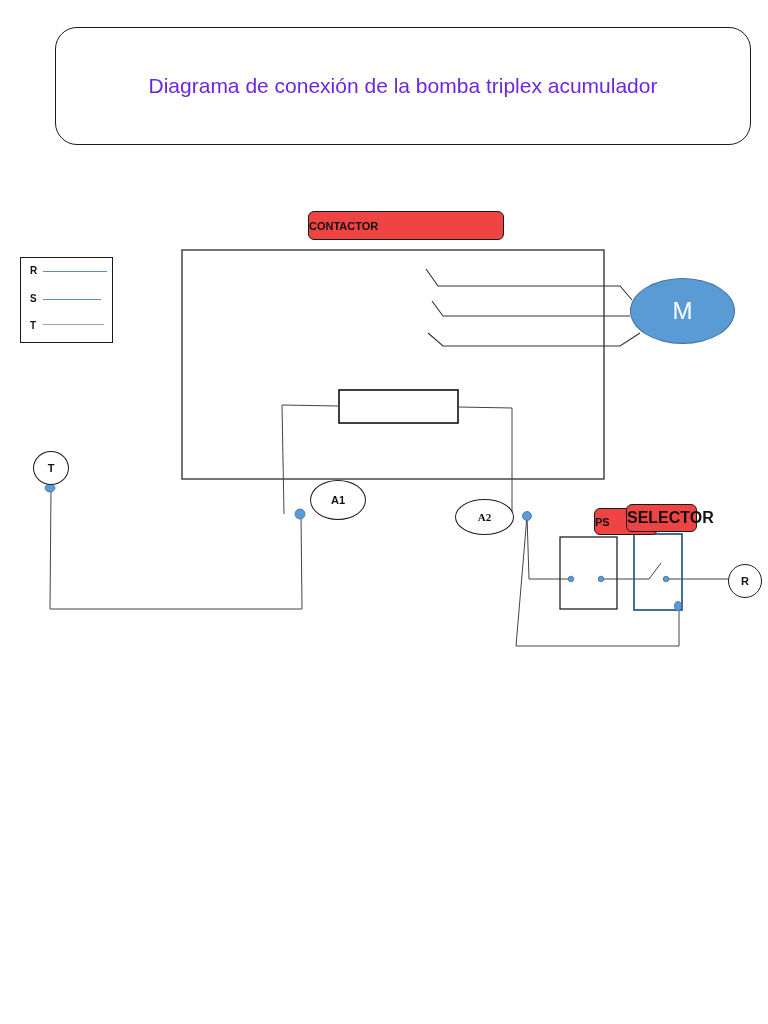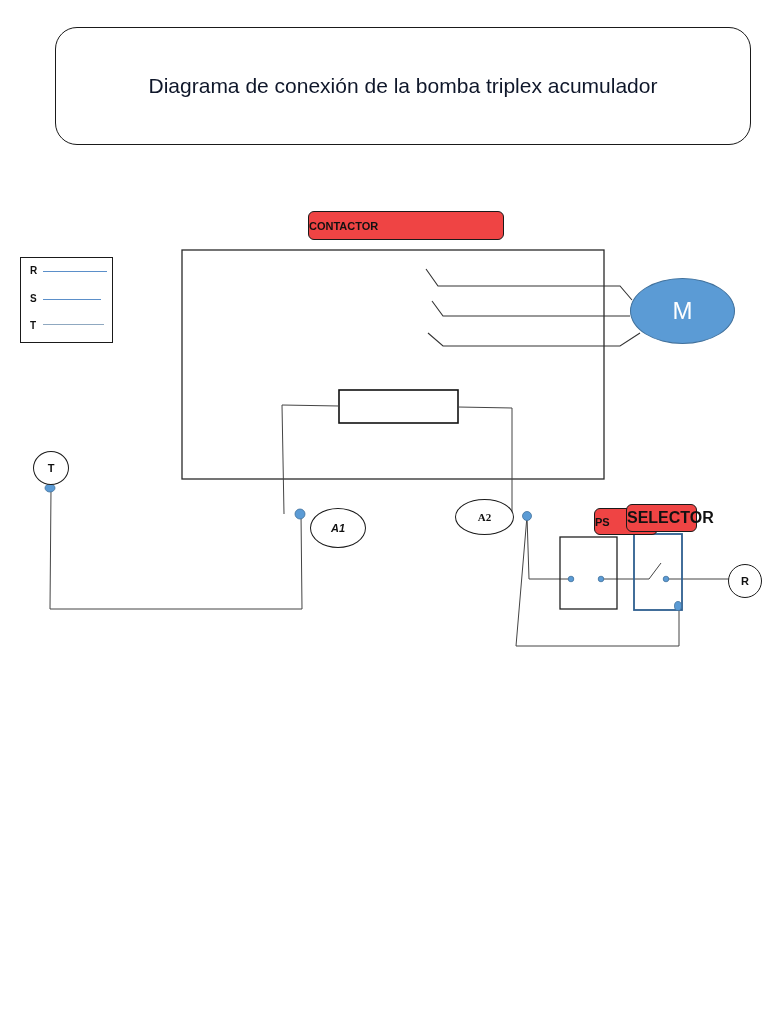--- a/index.html
+++ b/index.html
@@ -2,21 +2,21 @@
 <html><head>
   <meta charset="utf-8">
   <style>
     html, body { margin: 0; padding: 0; background: #ffffff; }
     body { width: 768px; height: 1024px; position: relative; overflow: hidden;
            font-family: "Liberation Sans", "DejaVu Sans", sans-serif; }
     .title-box {
       position: absolute; left: 55px; top: 27px; width: 696px; height: 118px;
       border: 1.5px solid #1a1a1a; border-radius: 22px; box-sizing: border-box;
       display: flex; align-items: center; justify-content: center;
-      font-size: 21px; color: #0f172a;
+      font-size: 21px; color: #6d28d9;
     }
     .label-box {
       position: absolute; border: 1.3px solid #1a1a1a; border-radius: 6px;
       box-sizing: border-box; display: flex; align-items: center; justify-content: flex-start;
       font-size: 11px; font-weight: bold; color: #111; background: #ef4444;
     }
     .circle-label {
       position: absolute; border: 1.5px solid #1a1a1a; border-radius: 50%;
       box-sizing: border-box; display: flex; align-items: center; justify-content: center;
       font-size: 11px; font-weight: bold; color: #111; background: #fff;
@@ -97,21 +97,21 @@
   </g>
 </svg>
 
 <div class="motor">
   <span>M</span>
 </div>
 
 <div class="circle-label" style="left:33px; top:451px; width:36px; height:34px;">
   <span>T</span>
 </div>
-<div class="circle-label" style="left:310px; top:508px; width:56px; height:40px;font-style:italic;">
+<div class="circle-label" style="left:310px; top:480px; width:56px; height:40px;">
   <span>A1</span>
 </div>
 <div class="circle-label" style="left:455px; top:499px; width:59px; height:36px;font-family:Liberation Serif, serif;">
   <span>A2</span>
 </div>
 <div class="circle-label" style="left:728px; top:564px; width:34px; height:34px;">
   <span>R</span>
 </div>
 
 <div class="label-box" style="left:594px; top:508px; width:64px; height:27px;">

